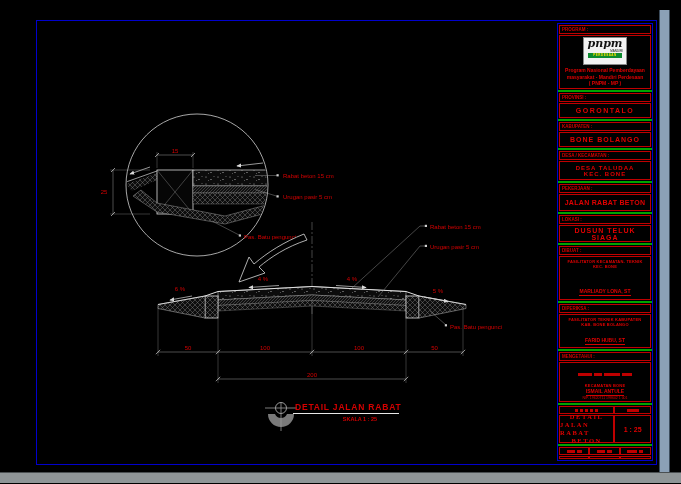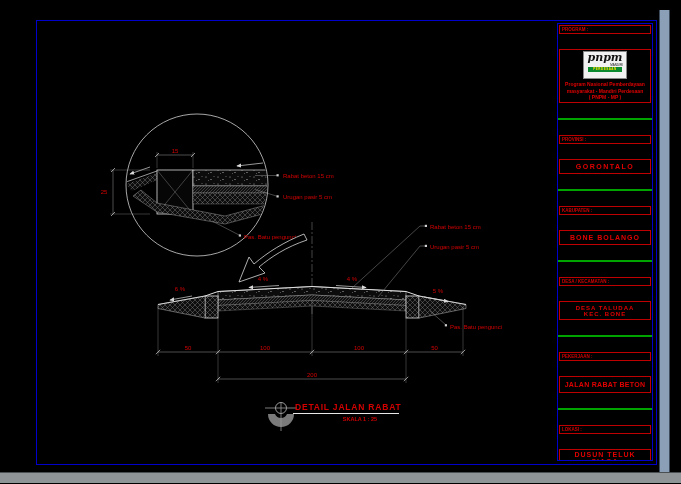--- a/index.html
+++ b/index.html
@@ -6,21 +6,21 @@
   #root{position:relative;width:681px;height:484px;background:#000;overflow:hidden;
         font-family:"Liberation Sans",sans-serif;}
   .sheet{position:absolute;left:36px;top:20px;width:619px;height:443px;border:1px solid #0000cc;background:#000;}
   
   .vscroll{position:absolute;left:659px;top:10px;width:9px;height:462px;background:#8ba0b6;
            border-left:1px solid #3c4c5c;border-right:1px solid #3c4c5c;}
   .hscroll{position:absolute;left:0;top:472px;width:681px;height:10px;background:#8f9597;
            border-top:1px solid #4a4f51;}
   
   .tb{position:absolute;left:557px;top:23px;width:96px;height:438px;border:1px solid #0000cc;
-      background:#000;display:flex;flex-direction:column;overflow:hidden;box-sizing:border-box;gap:14px;}
+      background:#000;display:flex;flex-direction:column;overflow:hidden;box-sizing:border-box;}
   .lbl{height:9px;line-height:8px;font-size:4.5px;font-weight:bold;color:#d40000;
        border:1px solid #bf0000;margin:1px 1px 0 1px;padding-left:2px;box-sizing:border-box;}
   .box{border:1px solid #bf0000;margin:1px;box-sizing:border-box;color:#e00000;
        display:flex;flex-direction:column;align-items:center;justify-content:center;text-align:center;}
   .sep{height:2px;background:#00a400;flex:none;}
   .val7{font-size:7px;font-weight:bold;letter-spacing:1.5px;}
   .val6{font-size:6px;font-weight:bold;letter-spacing:1px;}
   .role{font-size:4px;font-weight:bold;letter-spacing:0.2px;line-height:5px;}
   .name{font-size:5px;font-weight:bold;border-bottom:1px solid #d40000;padding-bottom:1px;}
   .nip{font-size:3.5px;line-height:5px;}

